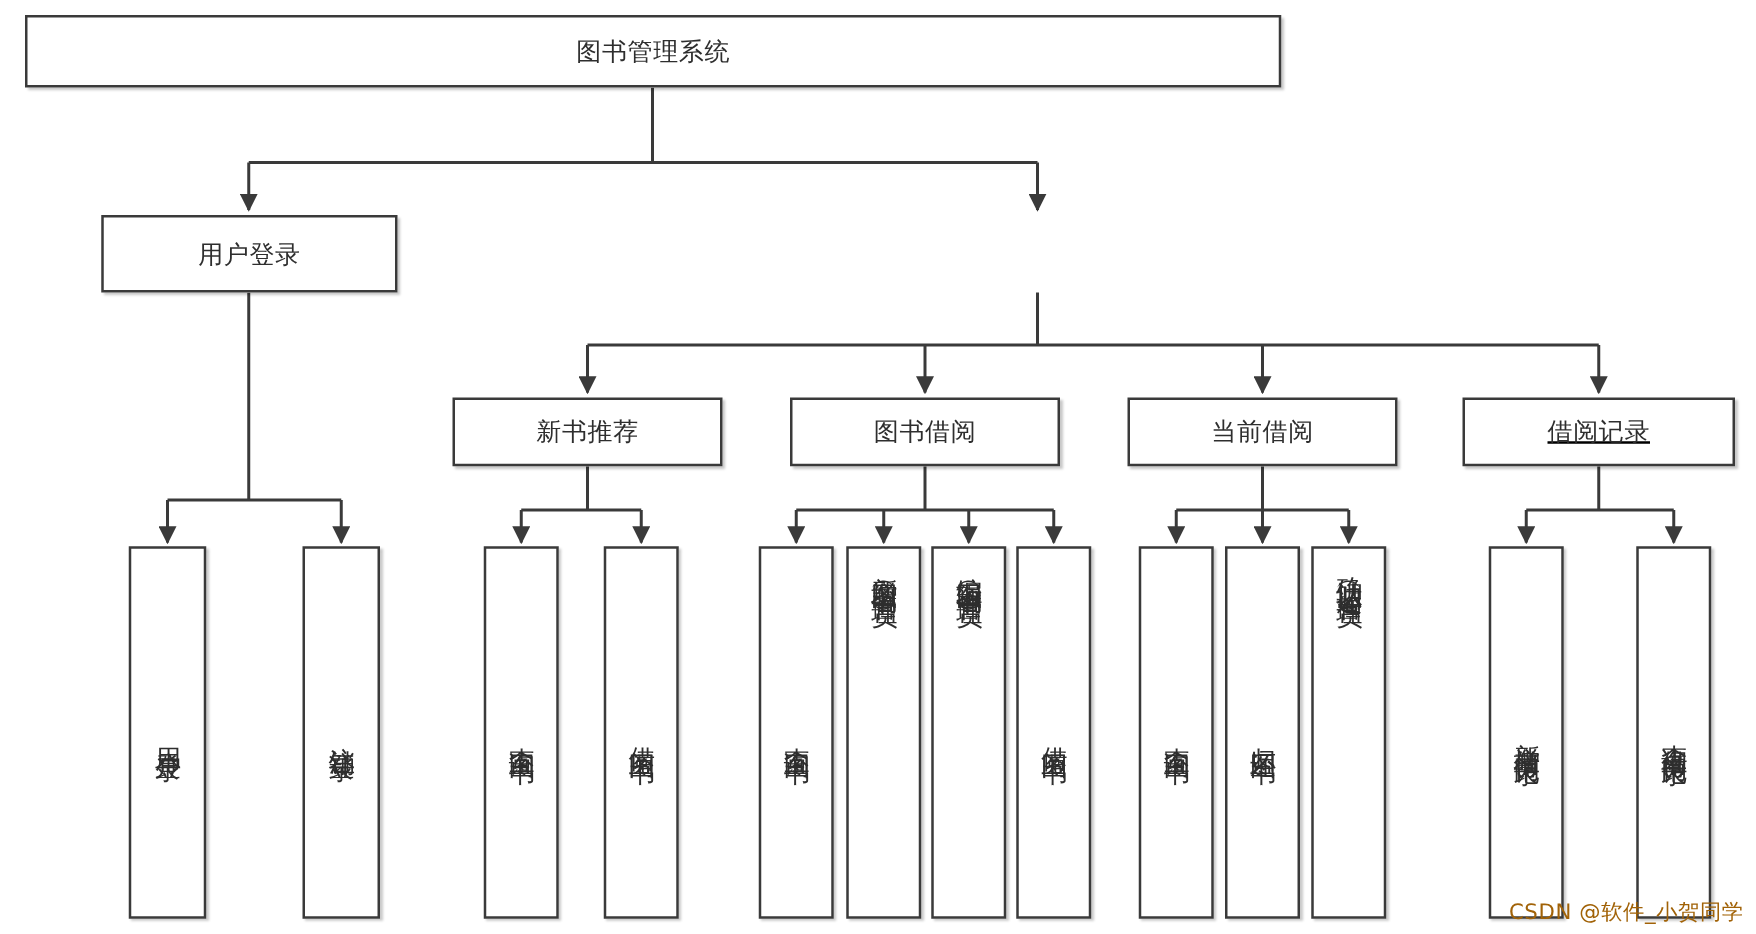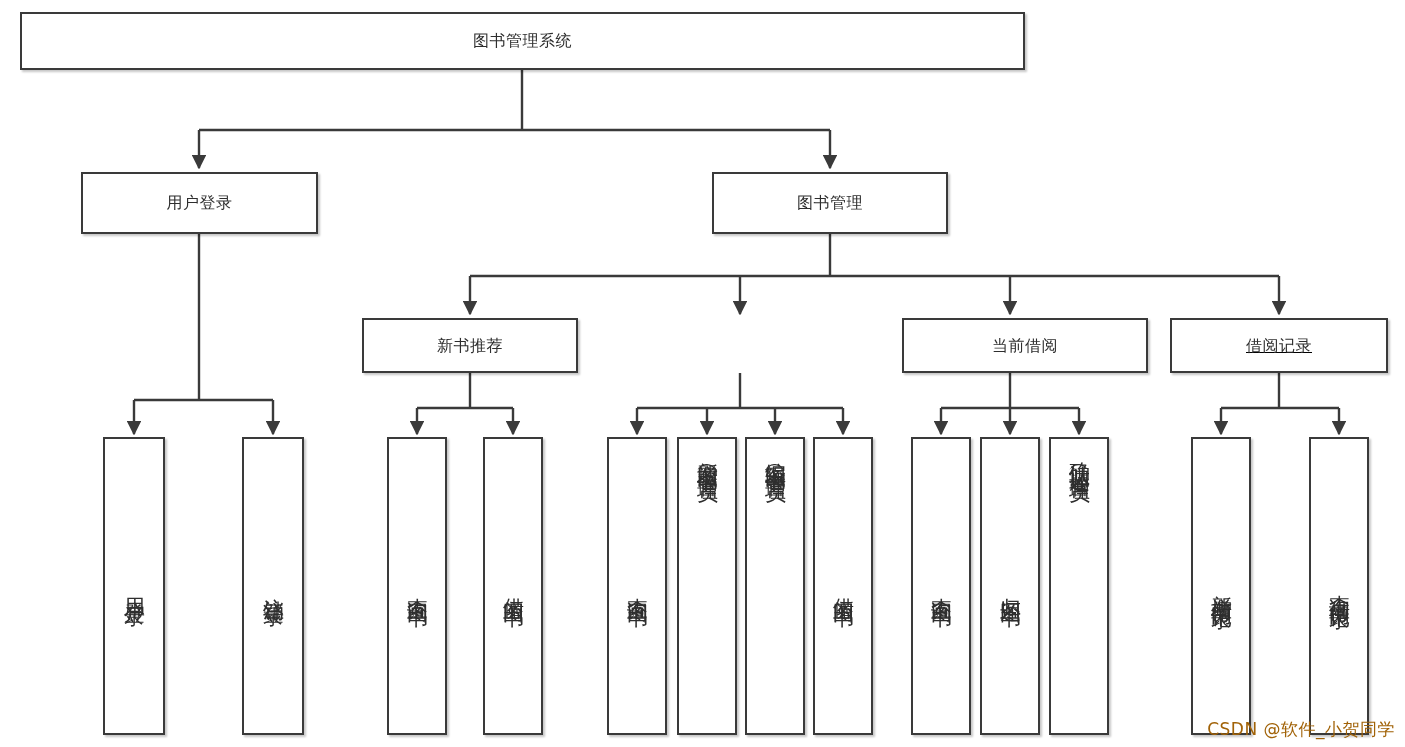--- a/index.html
+++ b/index.html
@@ -26,21 +26,21 @@
     box-sizing: border-box;
     background: #ffffff;
     border: 2px solid #3a3a3a;
     box-shadow: 2px 2px 2px rgba(0,0,0,0.22);
     display: flex;
     align-items: center;
     justify-content: center;
   }
   .node-label {
     color: #2e2e2e;
-    font-size: 16px;
+    font-size: 20px;
     line-height: 1.12;
     white-space: nowrap;
     letter-spacing: 0.5px;
   }
   .node-label.vertical {
     writing-mode: vertical-rl;
     text-orientation: upright;
     font-size: 21px;
     letter-spacing: 3px;
     line-height: 1;
@@ -134,28 +134,28 @@
     <path class="conn" d="M 1339 408 L 1339 434" marker-end="url(#arrow)"></path>
   </svg>
 
   <div class="node-box" style="left:20px; top:12px; width:1005px; height:58px;">
     <span class="node-label">图书管理系统</span>
   </div>
 
   <div class="node-box" style="left:81px; top:172px; width:237px; height:62px;">
     <span class="node-label">用户登录</span>
   </div>
-  <div class="node-box" style="left:712px; top:172px; width:236px; height:62px;">
-    <span class="node-label">图书管理</span>
-  </div>
 
   <div class="node-box" style="left:362px; top:318px; width:216px; height:55px;">
     <span class="node-label">新书推荐</span>
   </div>
-  <div class="node-box" style="left:902px; top:318px; width:246px; height:55px;text-align:center;">
+  <div class="node-box" style="left:632px; top:318px; width:216px; height:55px;">
+    <span class="node-label">图书借阅</span>
+  </div>
+  <div class="node-box" style="left:902px; top:318px; width:216px; height:55px;text-align:center;">
     <span class="node-label">当前借阅</span>
   </div>
   <div class="node-box" style="left:1170px; top:318px; width:218px; height:55px;text-decoration:underline;">
     <span class="node-label">借阅记录</span>
   </div>
 
   <div class="node-box leaf-box center-v" style="left:103px; top:437px; width:62px; height:298px;">
     <span class="node-label vertical">用户登录</span>
   </div>
   <div class="node-box leaf-box center-v" style="left:242px; top:437px; width:62px; height:298px;">

